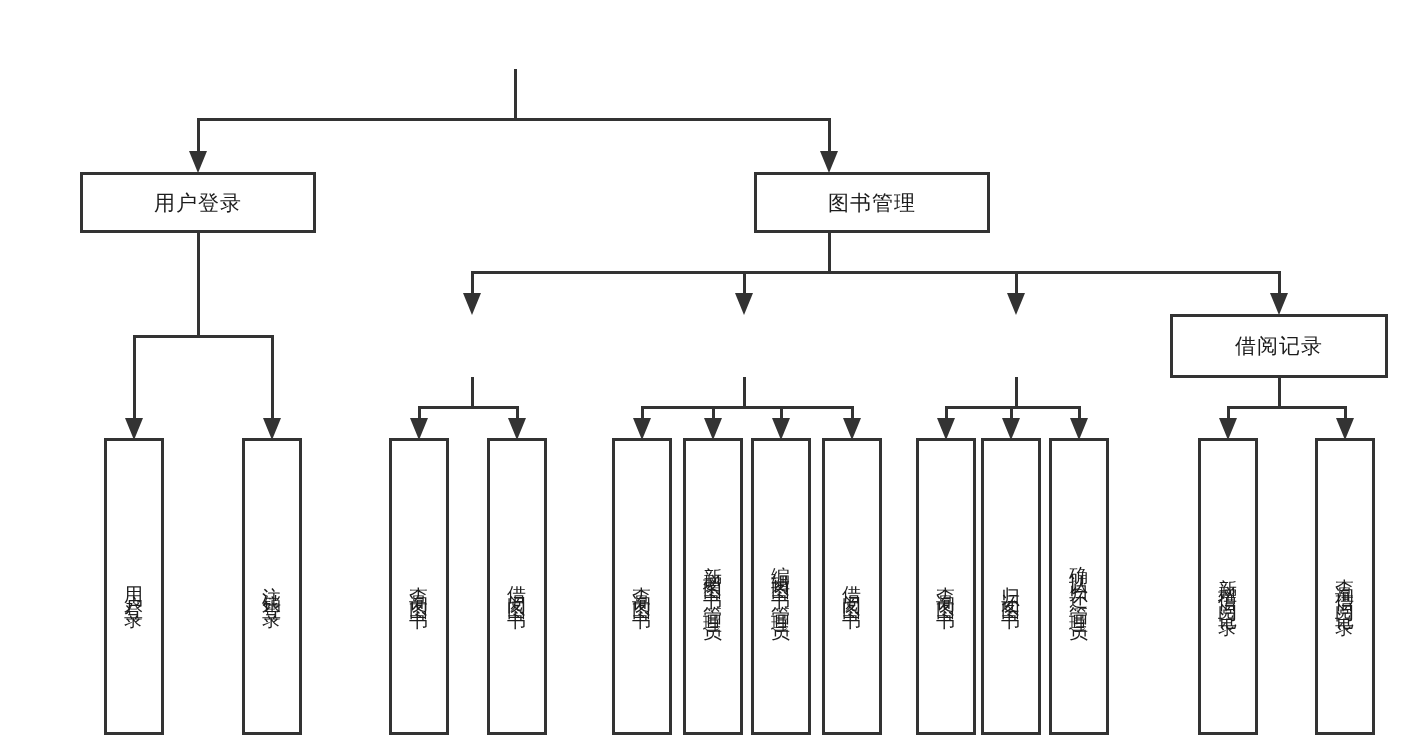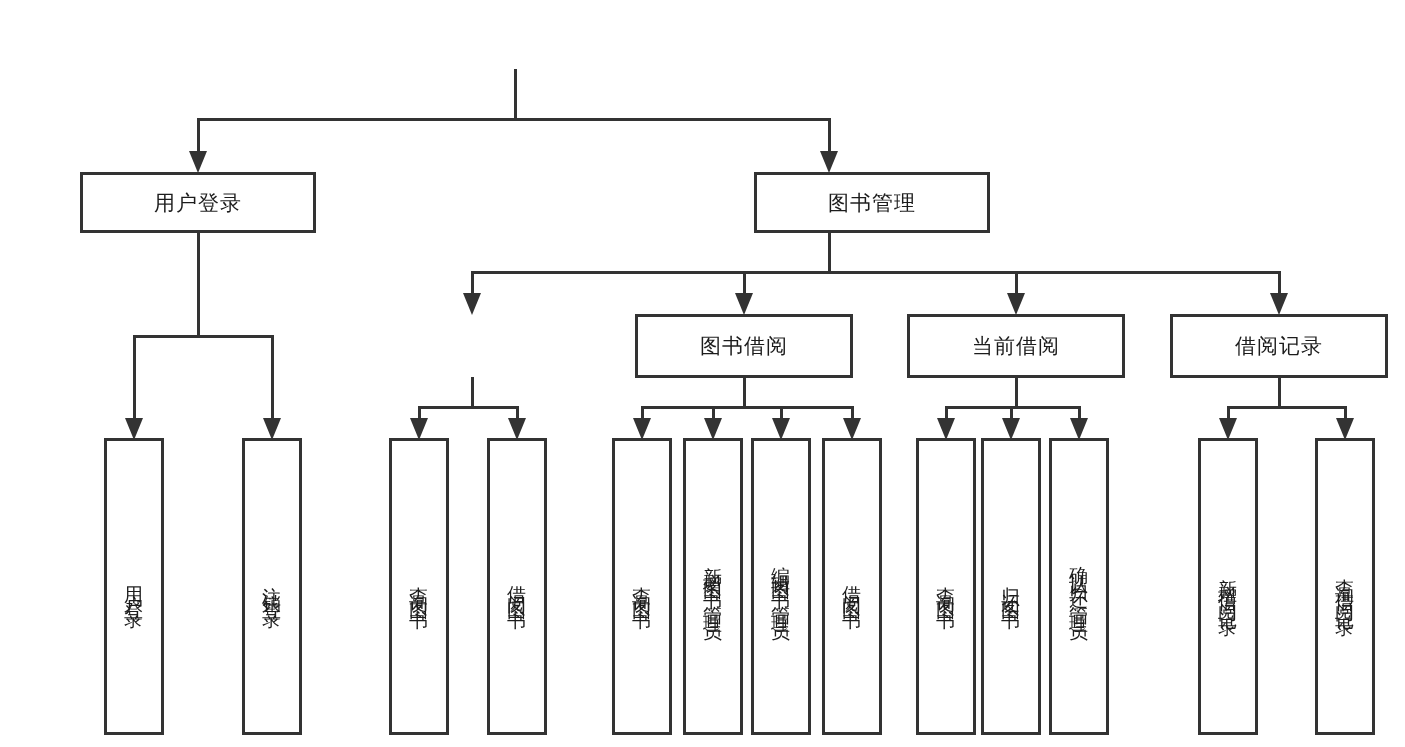--- a/index.html
+++ b/index.html
@@ -23,22 +23,20 @@
 </style>
 </head>
 <body>
 
 <div id="canvas">
 
 
   <div class="box l2a hlabel">用户登录</div>
   <div class="box l2b hlabel">图书管理</div>
 
-  <div class="box l3 hlabel" style="left:635px">图书借阅</div>
-  <div class="box l3 hlabel" style="left:907px">当前借阅</div>
   <div class="box l3 hlabel" style="left:1170px">借阅记录</div>
 
   <div class="box leaf" style="left:104px">
     <span class="vtext">用户登录</span>
     </div>
   <div class="box leaf" style="left:242px">
     <span class="vtext">注销登录</span>
     </div>
 
   <div class="box leaf" style="left:389px">

